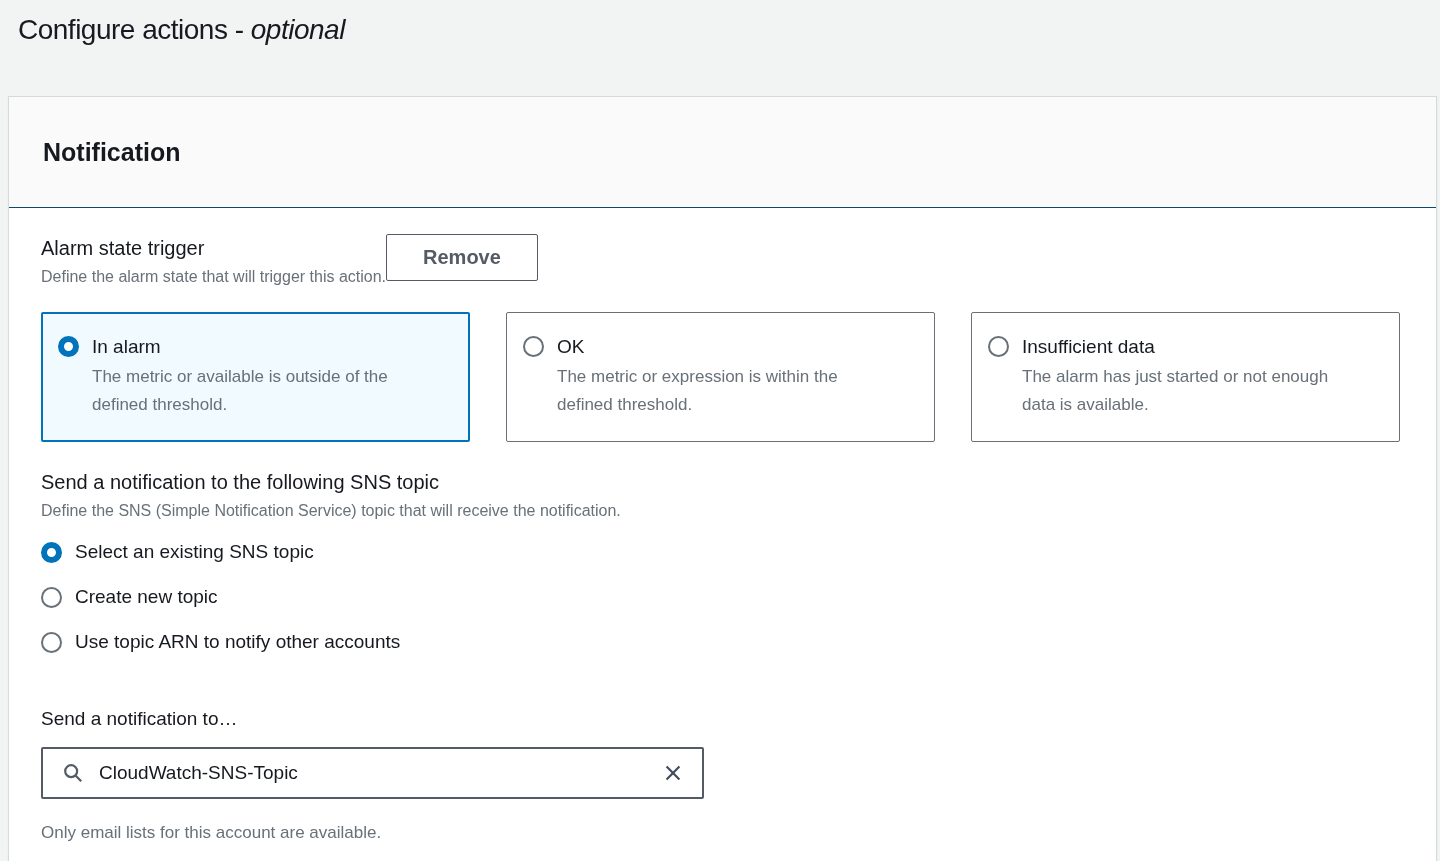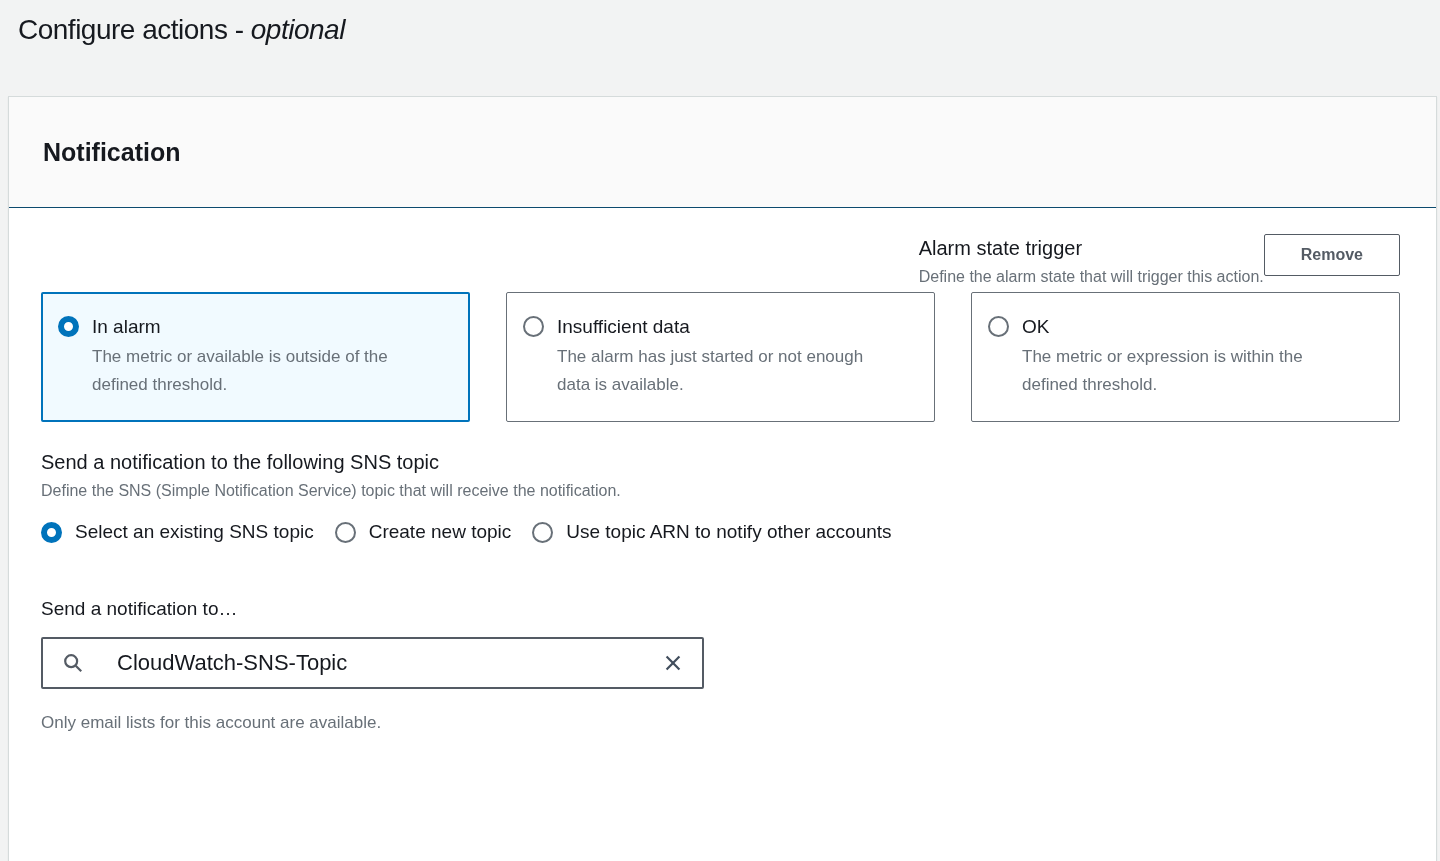--- a/index.html
+++ b/index.html
@@ -35,50 +35,50 @@
   .panel-header h2 {
     font-size:25px;
     font-weight:700;
     line-height:30px;
     color:#16191f;
   }
   .panel-body { padding:26px 36px 30px 32px; }
 
   .section-head-row {
     display:flex;
-    justify-content:flex-end;
+    justify-content:flex-start;
     align-items:flex-start;
   }
   .field-label {
     font-size:20px;
     line-height:28px;
     color:#16191f;
   }
   .field-desc {
     font-size:16px;
     line-height:22px;
     margin-top:4px;
     color:var(--text-secondary, #687078);
   }
   .btn-secondary {
     background:#ffffff;
     border:1px solid var(--button-border, #545b64);
     border-radius:2px;
     color:var(--button-border, #545b64);
     font-family:"Liberation Sans", sans-serif;
-    font-size:16px;
+    font-size:20px;
     font-weight:700;
     padding:11px 36px;
     cursor:pointer;
   }
 
   .cards-row {
     display:flex;
     gap:36px;
-    margin-top:4px;
+    margin-top:24px;
   }
   .card {
     flex:1;
     background:#ffffff;
     border:1px solid #687078;
     border-radius:2px;
     padding:20px 16px;
     display:flex;
     gap:13px;
     align-items:flex-start;
@@ -108,21 +108,21 @@
   }
   .card-desc {
     font-size:17px;
     line-height:28px;
     margin-top:3px;
     color:var(--text-secondary, #687078);
     max-width:340px;
   }
 
   .sns-section { margin-top:26px; }
-  .radio-group { margin-top:18px; display:flex; flex-direction:row; gap:21px; }
+  .radio-group { margin-top:18px; display:flex; flex-direction:column; gap:21px; }
   .radio-item {
     display:flex;
     align-items:center;
     gap:13px;
     cursor:pointer;
     width:fit-content;
   }
   .radio-item .radio { margin-top:0; }
   .radio-item-label {
     font-size:19px;
@@ -141,23 +141,23 @@
     border-radius:2px;
     display:flex;
     align-items:center;
     padding:0 16px 0 17px;
   }
   .search-box input {
     flex:1;
     border:none;
     outline:none;
     font-family:"Liberation Sans", sans-serif;
-    font-size:22px;
-    color:#16191f;
-    margin-left:31px;
+    font-size:19px;
+    color:#16191f;
+    margin-left:13px;
     background:transparent;
   }
   .icon-btn { background:none; border:none; cursor:pointer; padding:2px; display:flex; }
   .help-text {
     margin-top:24px;
     font-size:17px;
     color:var(--text-secondary, #687078);
   }
 </style>
 </head>
@@ -184,29 +184,29 @@
       <div class="card selected">
         <span class="radio checked"></span>
         <div>
           <div class="card-title">In alarm</div>
           <div class="card-desc">The metric or available is outside of the defined threshold.</div>
         </div>
       </div>
       <div class="card">
         <span class="radio"></span>
         <div>
-          <div class="card-title">Insufficient data</div>
-          <div class="card-desc">The alarm has just started or not enough data is available.</div>
+          <div class="card-title">OK</div>
+          <div class="card-desc">The metric or expression is within the defined threshold.</div>
         </div>
       </div>
       <div class="card">
         <span class="radio"></span>
         <div>
-          <div class="card-title">OK</div>
-          <div class="card-desc">The metric or expression is within the defined threshold.</div>
+          <div class="card-title">Insufficient data</div>
+          <div class="card-desc">The alarm has just started or not enough data is available.</div>
         </div>
       </div>
     </div>
 
     <div class="sns-section">
       <div class="field-label">Send a notification to the following SNS topic</div>
       <div class="field-desc">Define the SNS (Simple Notification Service) topic that will receive the notification.</div>
 
       <div class="radio-group">
         <div class="radio-item">

